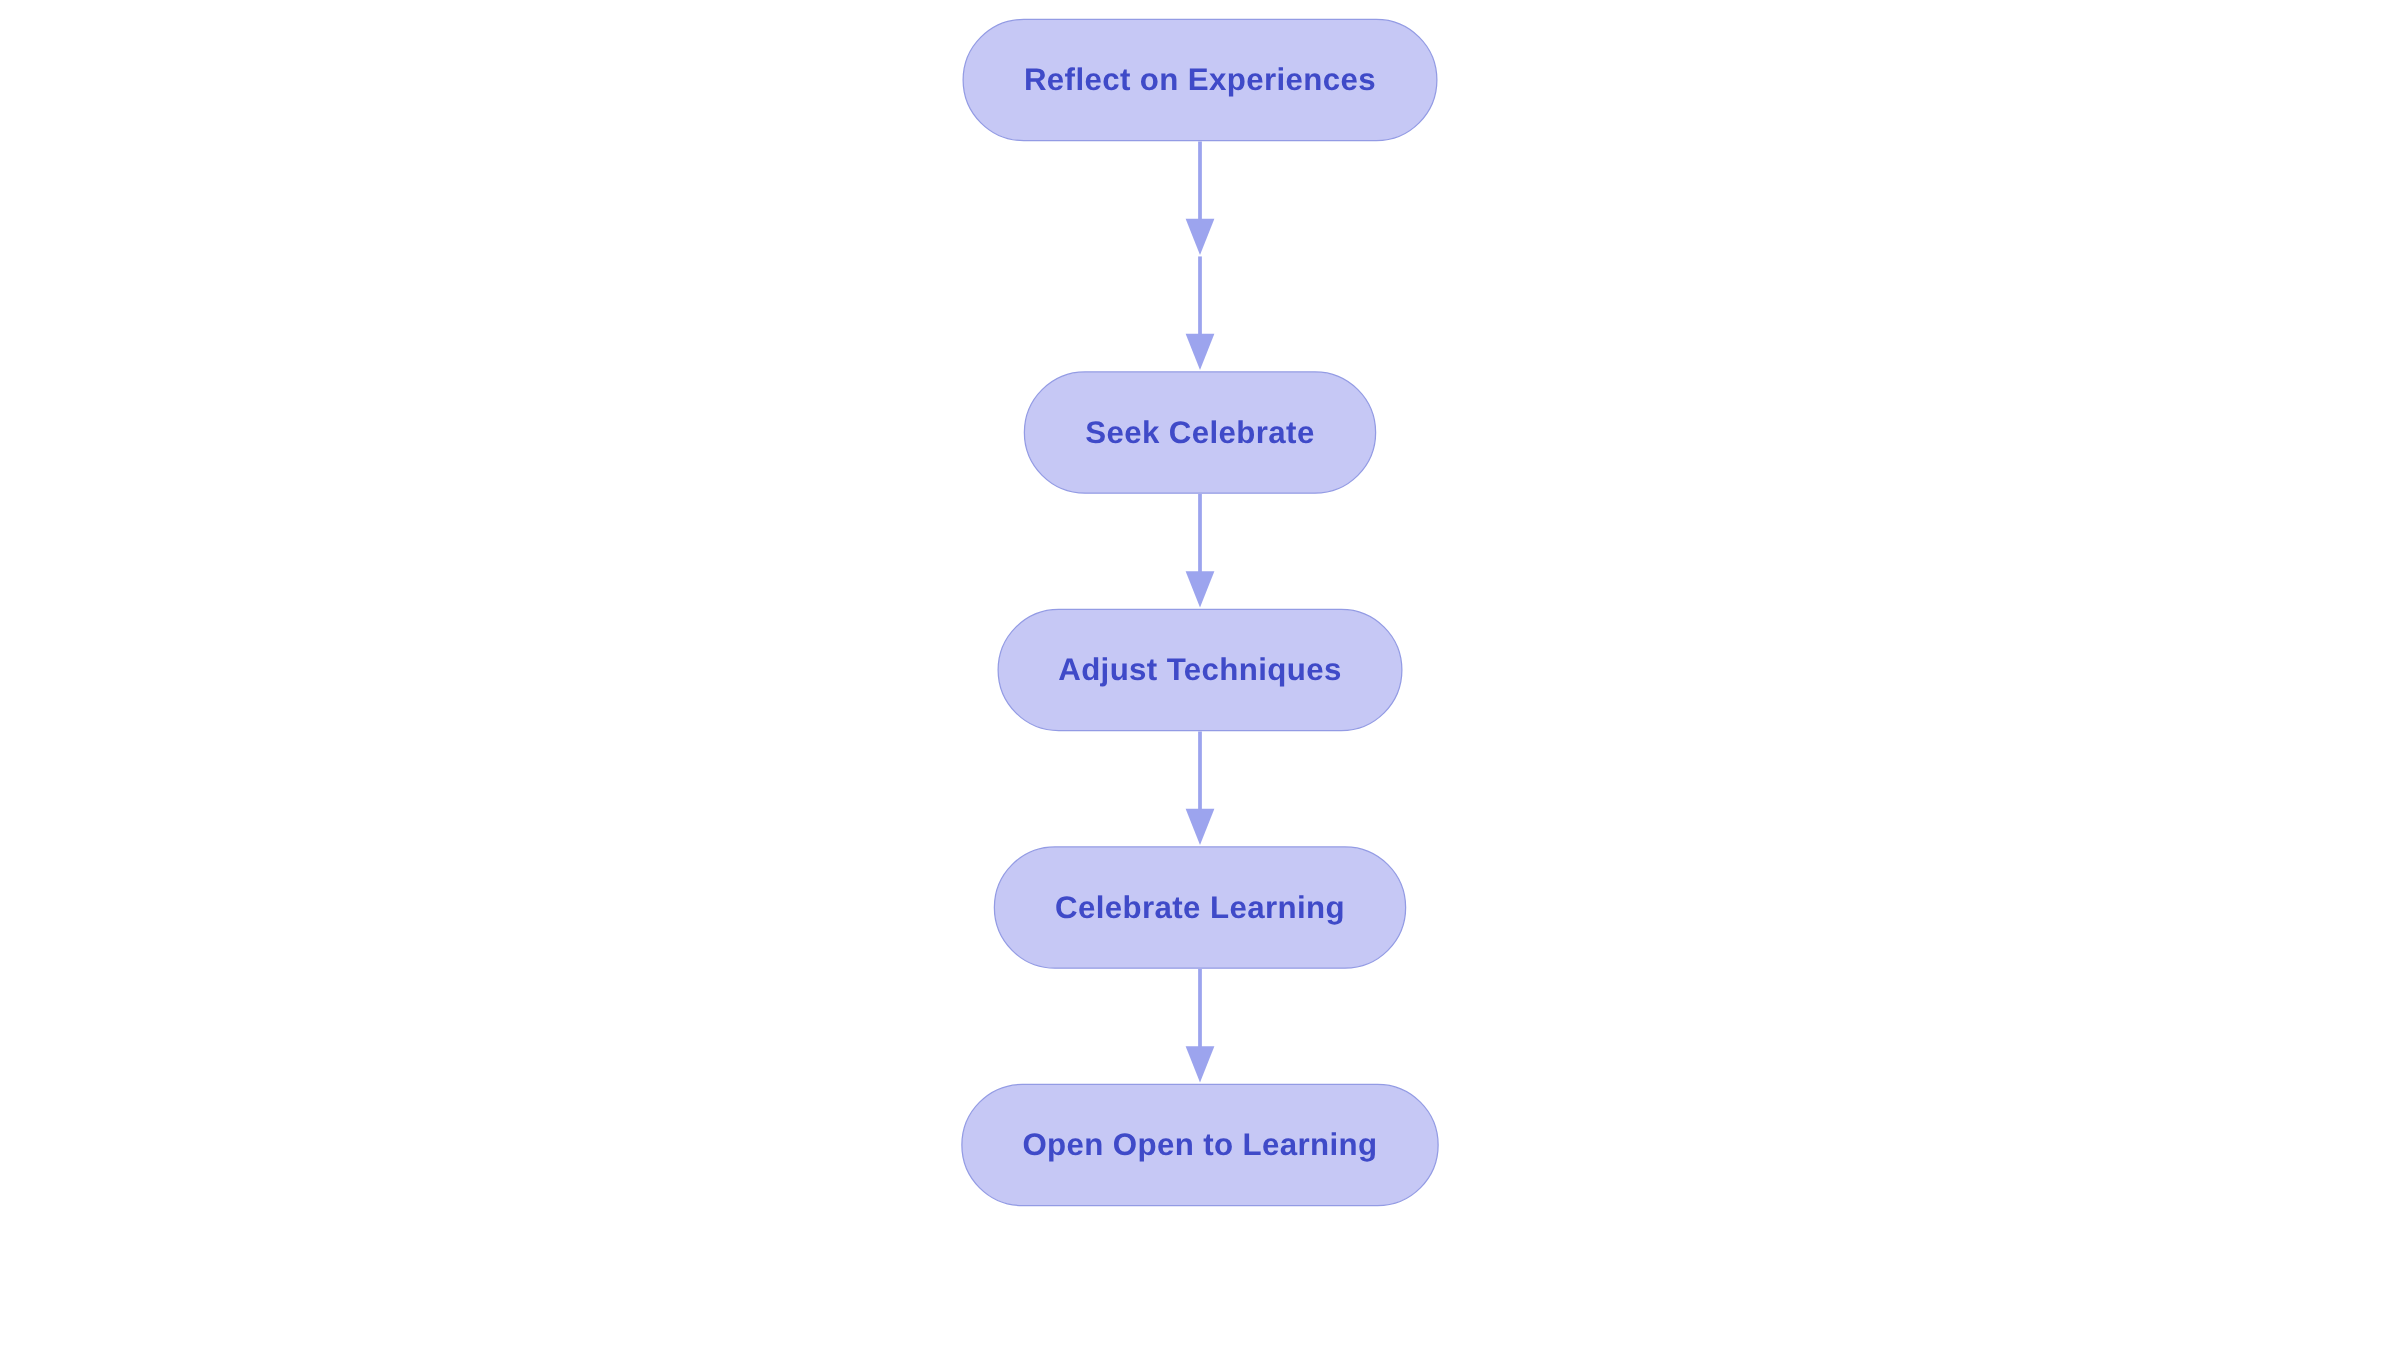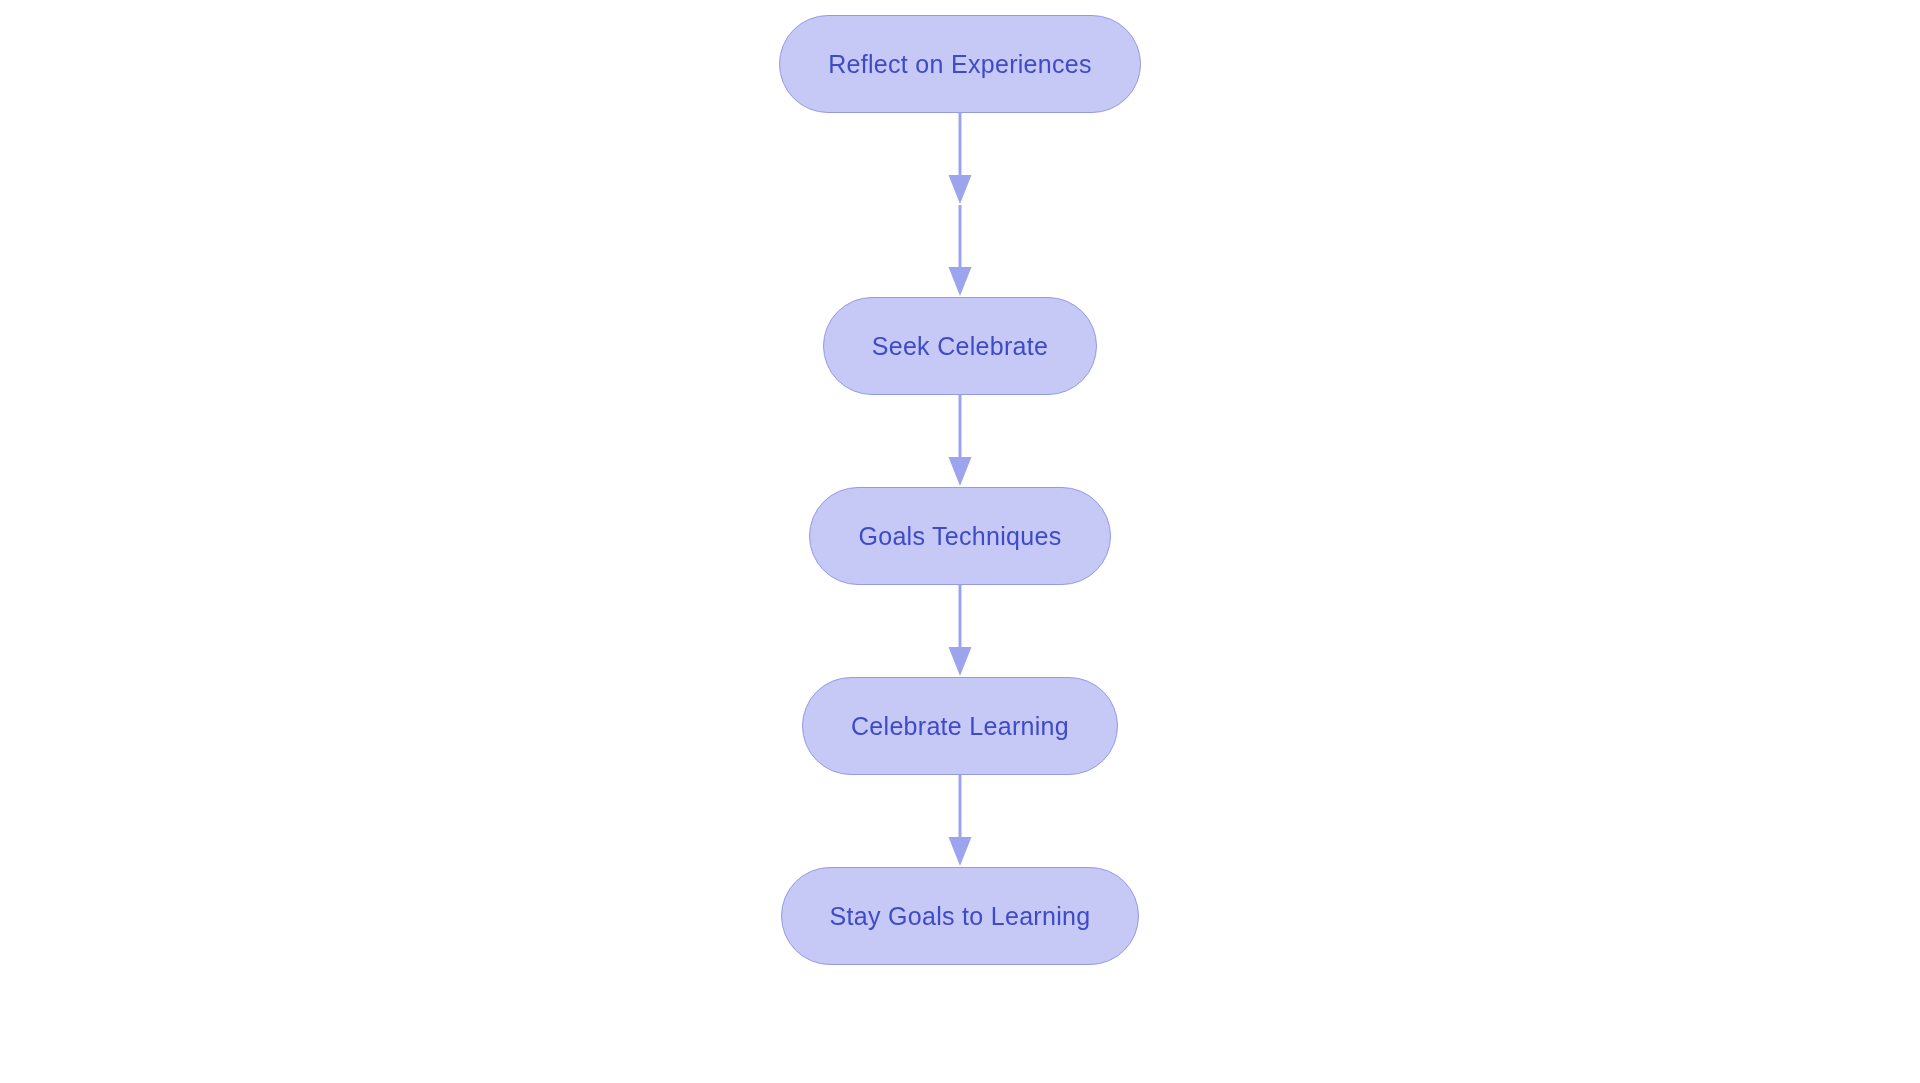--- a/index.html
+++ b/index.html
@@ -13,20 +13,21 @@
     overflow: hidden;
     font-family: "Liberation Sans", sans-serif;
   }
   .canvas {
     position: relative;
     width: 1920px;
     height: 1083px;
     display: flex;
     justify-content: center;
     align-items: flex-start;
+    font-weight: bold;
   }
   .flow {
     display: flex;
     flex-direction: column;
     align-items: center;
     padding-top: 15px;
   }
   .node {
     box-sizing: border-box;
     height: 98px;
@@ -77,34 +78,34 @@
       <div class="node">
         <span>Seek Celebrate</span>
       </div>
       <div class="connector">
         <svg width="32" height="92" viewBox="0 0 32 92">
           <line x1="16" y1="0" x2="16" y2="64" stroke="#9ca4ee" stroke-width="3"></line>
           <polygon points="4.5,62 27.5,62 16,91" fill="#9ca4ee"></polygon>
         </svg>
       </div>
       <div class="node">
-        <span>Goals Techniques</span>
+        <span>Adjust Techniques</span>
       </div>
       <div class="connector">
         <svg width="32" height="92" viewBox="0 0 32 92">
           <line x1="16" y1="0" x2="16" y2="64" stroke="#9ca4ee" stroke-width="3"></line>
           <polygon points="4.5,62 27.5,62 16,91" fill="#9ca4ee"></polygon>
         </svg>
       </div>
       <div class="node">
         <span>Celebrate Learning</span>
       </div>
       <div class="connector">
         <svg width="32" height="92" viewBox="0 0 32 92">
           <line x1="16" y1="0" x2="16" y2="64" stroke="#9ca4ee" stroke-width="3"></line>
           <polygon points="4.5,62 27.5,62 16,91" fill="#9ca4ee"></polygon>
         </svg>
       </div>
       <div class="node">
-        <span>Stay Goals to Learning</span>
+        <span>Open Open to Learning</span>
       </div>
     </div>
 </div>
 
 </body></html>

